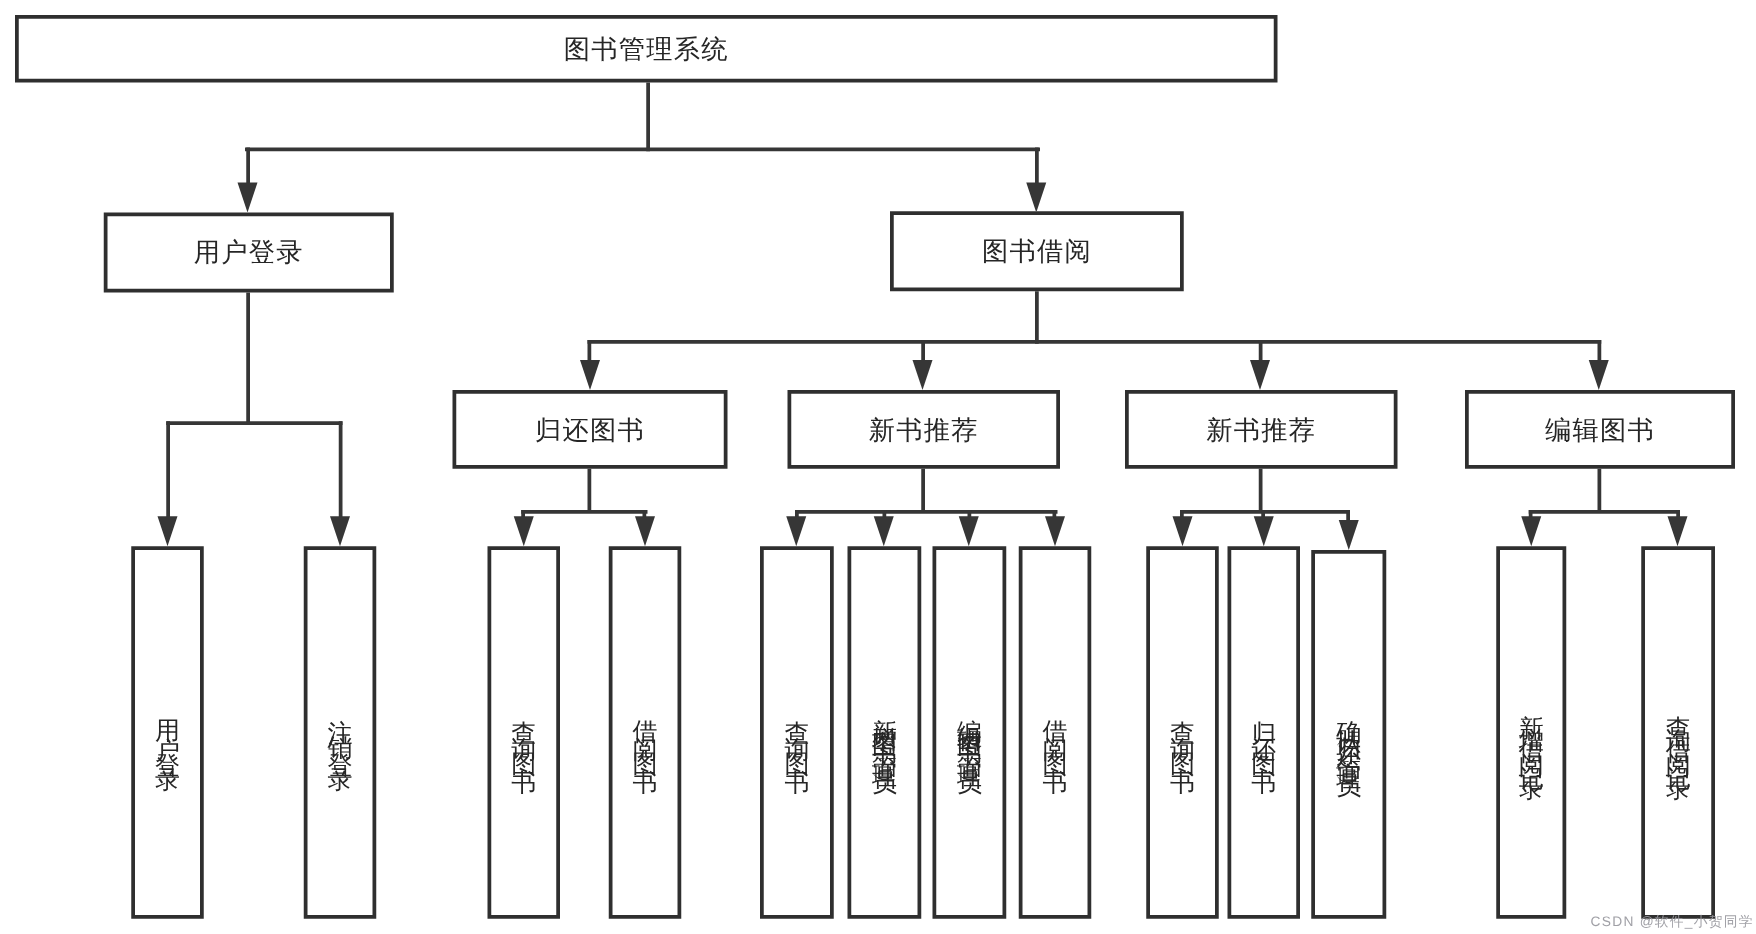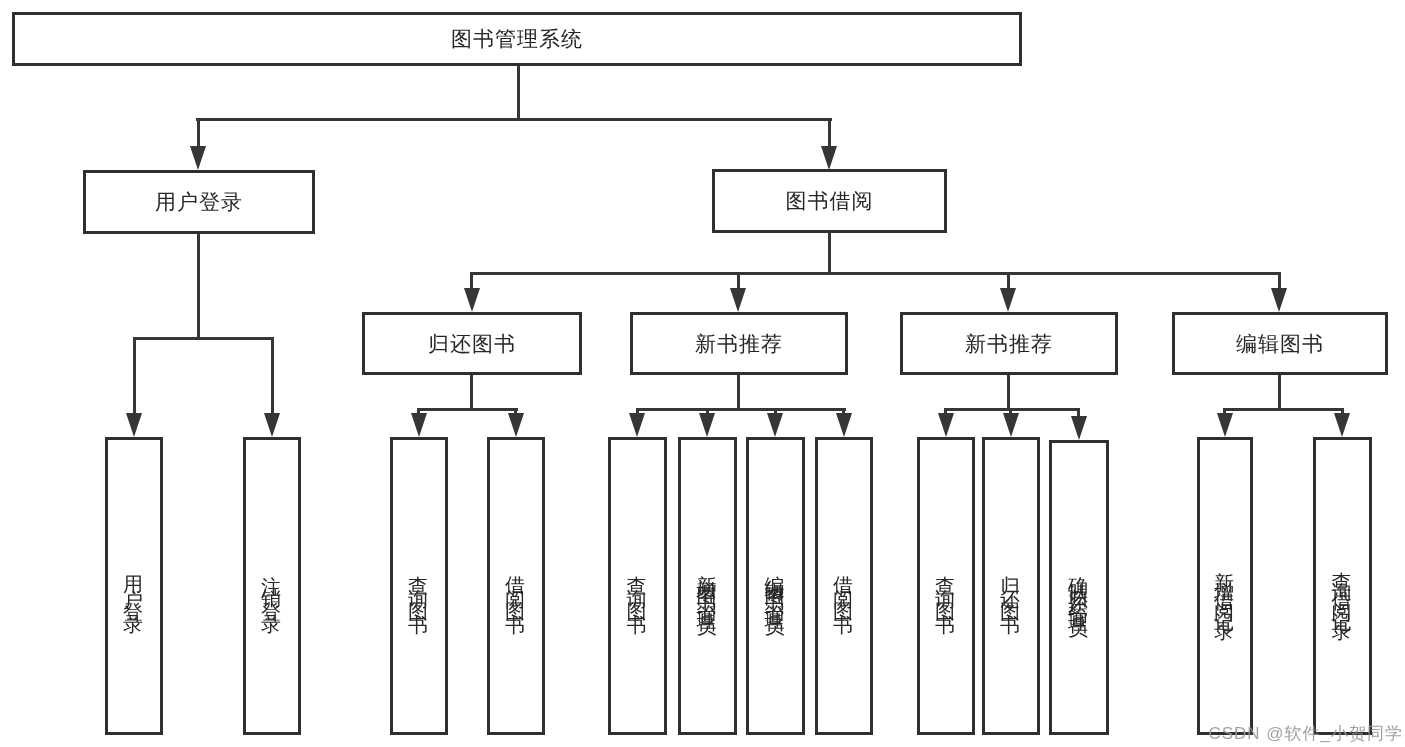--- a/index.html
+++ b/index.html
@@ -33,21 +33,21 @@
   .vl{position:absolute;width:3px;background:#363636;}
   .hl{position:absolute;height:3px;background:#363636;}
   .ar{
     position:absolute;width:0;height:0;
     border-left:8px solid transparent;
     border-right:8px solid transparent;
     border-top:24px solid #363636;
   }
   .wm{
     position:absolute;right:2px;bottom:2px;
-    font-size:17px;color:rgba(152,152,158,0.92);
+    font-size:11px;color:rgba(152,152,158,0.92);
     letter-spacing:1px;z-index:5;white-space:nowrap;
   }
 </style>
 </head>
 <body>
 
 <div class="canvas">
 
   <div class="box" style="left:12px;top:12px;width:1010px;height:54px;">图书管理系统</div>
 

